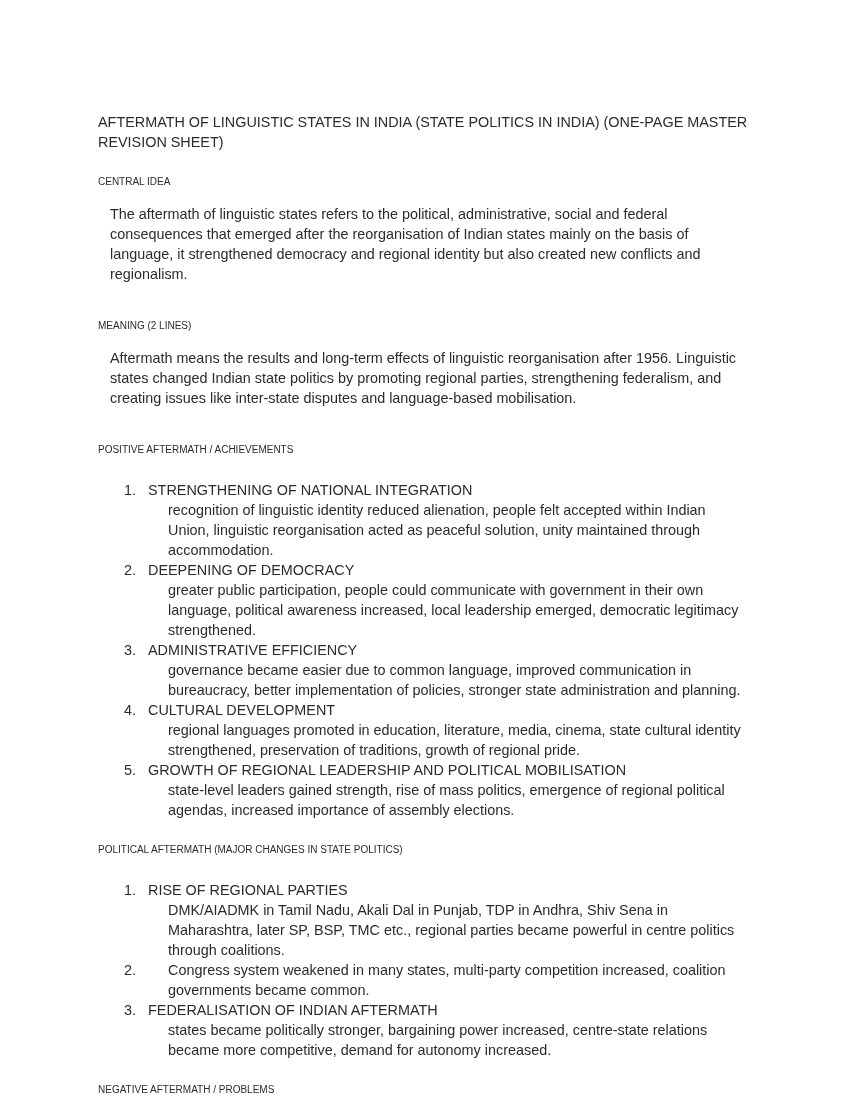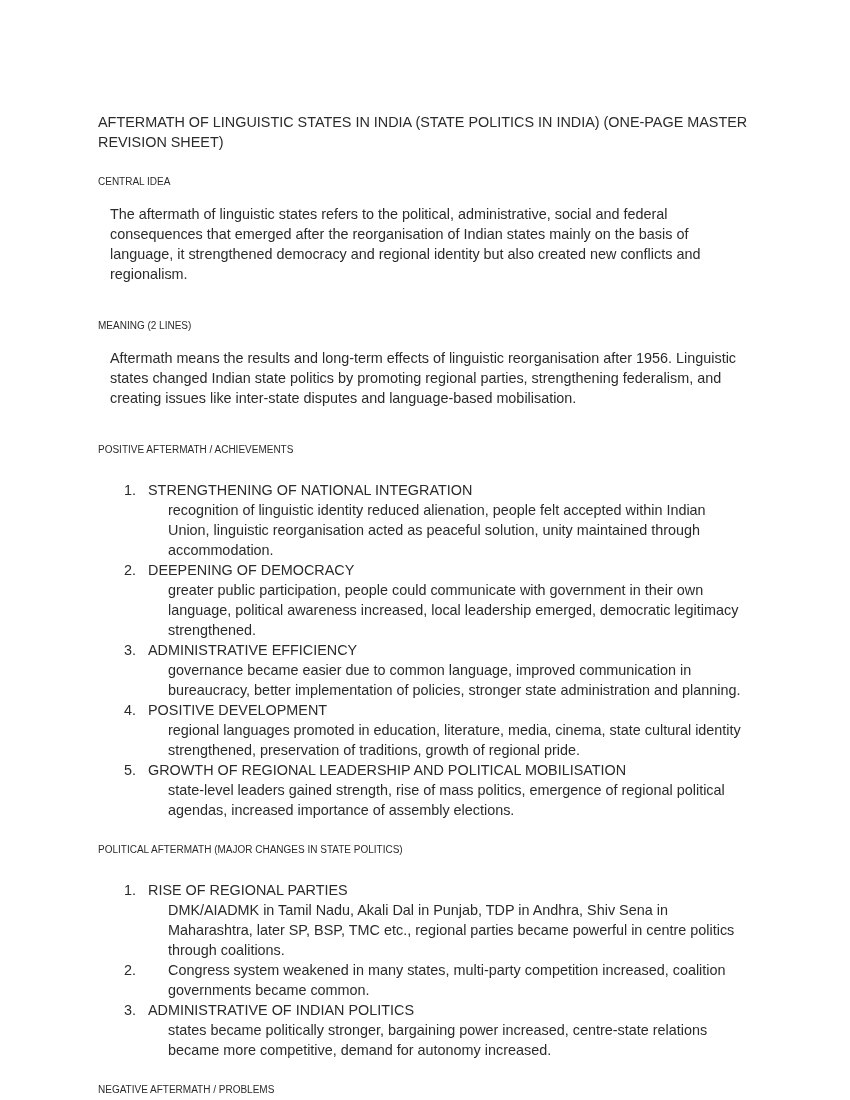--- a/index.html
+++ b/index.html
@@ -108,21 +108,21 @@
       </li>
       <li>
         <span class="item-title">DEEPENING OF DEMOCRACY</span>
         <span class="item-body">greater public participation, people could communicate with government in their own language, political awareness increased, local leadership emerged, democratic legitimacy strengthened.</span>
       </li>
       <li>
         <span class="item-title">ADMINISTRATIVE EFFICIENCY</span>
         <span class="item-body">governance became easier due to common language, improved communication in bureaucracy, better implementation of policies, stronger state administration and planning.</span>
       </li>
       <li>
-        <span class="item-title">POSITIVE DEVELOPMENT</span>
+        <span class="item-title">CULTURAL DEVELOPMENT</span>
         <span class="item-body">regional languages promoted in education, literature, media, cinema, state cultural identity strengthened, preservation of traditions, growth of regional pride.</span>
       </li>
       <li>
         <span class="item-title">GROWTH OF REGIONAL LEADERSHIP AND POLITICAL MOBILISATION</span>
         <span class="item-body">state-level leaders gained strength, rise of mass politics, emergence of regional political agendas, increased importance of assembly elections.</span>
       </li>
     </ol>
 
     <div class="spacer"></div>
 
@@ -132,21 +132,21 @@
 
     <ol class="num-list">
       <li>
         <span class="item-title">RISE OF REGIONAL PARTIES</span>
         <span class="item-body">DMK/AIADMK in Tamil Nadu, Akali Dal in Punjab, TDP in Andhra, Shiv Sena in Maharashtra, later SP, BSP, TMC etc., regional parties became powerful in centre politics through coalitions.</span>
       </li>
       <li>
         <span class="item-body">Congress system weakened in many states, multi-party competition increased, coalition governments became common.</span>
       </li>
       <li>
-        <span class="item-title">ADMINISTRATIVE OF INDIAN POLITICS</span>
+        <span class="item-title">FEDERALISATION OF INDIAN AFTERMATH</span>
         <span class="item-body">states became politically stronger, bargaining power increased, centre-state relations became more competitive, demand for autonomy increased.</span>
       </li>
     </ol>
 
     <div class="spacer"></div>
 
     <p class="section-heading">NEGATIVE AFTERMATH / PROBLEMS</p>
 
   </div>
 </div>

